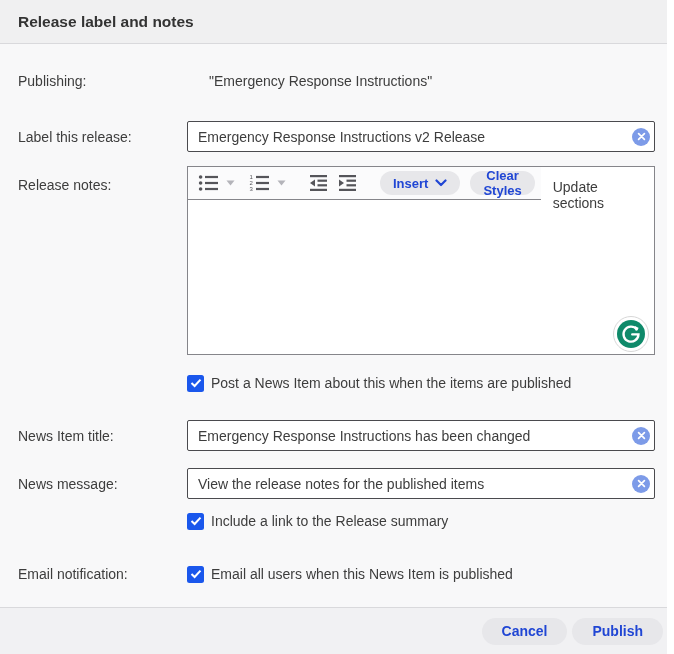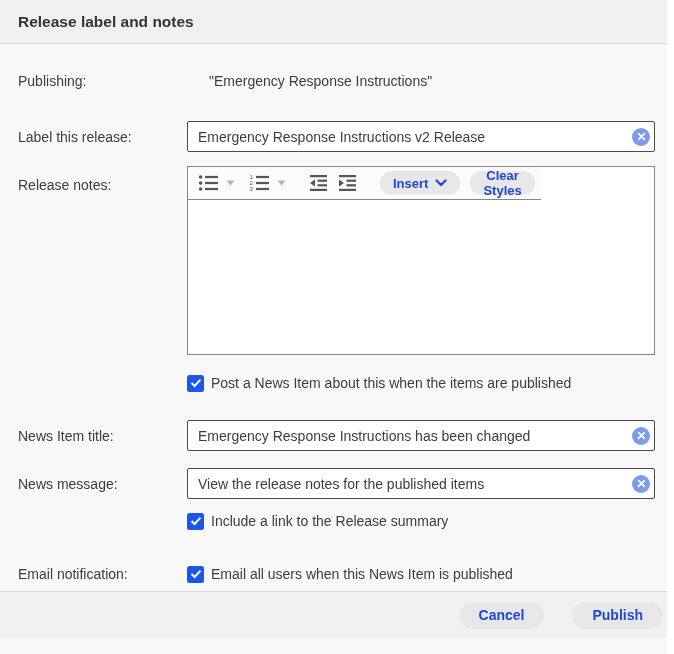--- a/index.html
+++ b/index.html
@@ -79,24 +79,24 @@
   .check-row { padding-left:187px; display:flex; align-items:center; }
   .check-row-inner { padding-left:0; }
   .checkbox {
     width:17px; height:17px; flex:0 0 17px; border-radius:2.5px;
     background:var(--checkbox-blue,#1a57ec);
     display:flex; align-items:center; justify-content:center; cursor:pointer;
   }
   .check-label { margin-left:7px; font-size:14px; color:#3d3d3d; line-height:20px; }
 
   .footer {
-    position:absolute; left:0; right:0; bottom:16px; height:47px;
+    position:absolute; left:0; right:0; bottom:0; height:47px;
     background:#f1f1f3; border-top:1px solid #d9d9dc;
     display:flex; align-items:center; justify-content:flex-end;
-    gap:28px; padding-right:4px;
+    gap:5px; padding-right:4px;
   }
   .footer .pill { height:27px; padding:0 20px; font-size:14px; }
 
   .icon-fill { fill:#55555a; }
   .num { font-size:6px; fill:#55555a; font-family:"Liberation Sans", sans-serif; }
 </style>
 </head>
 <body>
 
 <div class="dialog">
@@ -175,20 +175,30 @@
           </svg>
         </button>
         <button class="pill insert-btn">
           <span>Insert</span>
           <svg width="12" height="8" viewBox="0 0 12 8">
               <polyline points="1.5,1.5 6,6 10.5,1.5" fill="none" stroke="#2046d4" stroke-width="2.2" stroke-linecap="round" stroke-linejoin="round"></polyline>
             </svg>
         </button>
         <button class="pill clear-styles-btn">Clear Styles</button>
       </div>
+      <div class="editor-content">
+        <div class="editor-text">Update sections</div>
+        <div class="grammarly">
+          <svg width="28" height="28" viewBox="0 0 28 28">
+            <circle cx="14" cy="14" r="14" fill="#0f8a6a"></circle>
+            <path d="M19.8 9.4 A7.5 7.5 0 1 0 21.5 14.4 L15.2 14.4" fill="none" stroke="#fff" stroke-width="2.3" stroke-linecap="round"></path>
+            <path d="M17.9 5.9 L21.8 8.1 L18.8 10.9 Z" fill="#fff"></path>
+          </svg>
+        </div>
+      </div>
     </div>
   </div>
 
   <div class="check-row check-row-post">
     <span class="checkbox">
       <svg width="12" height="10" viewBox="0 0 12 10">
           <polyline points="1.5,5 4.6,8 10.5,1.6" fill="none" stroke="#fff" stroke-width="2"></polyline>
         </svg>
     </span>
     <span class="check-label">Post a News Item about this when the items are published</span>

